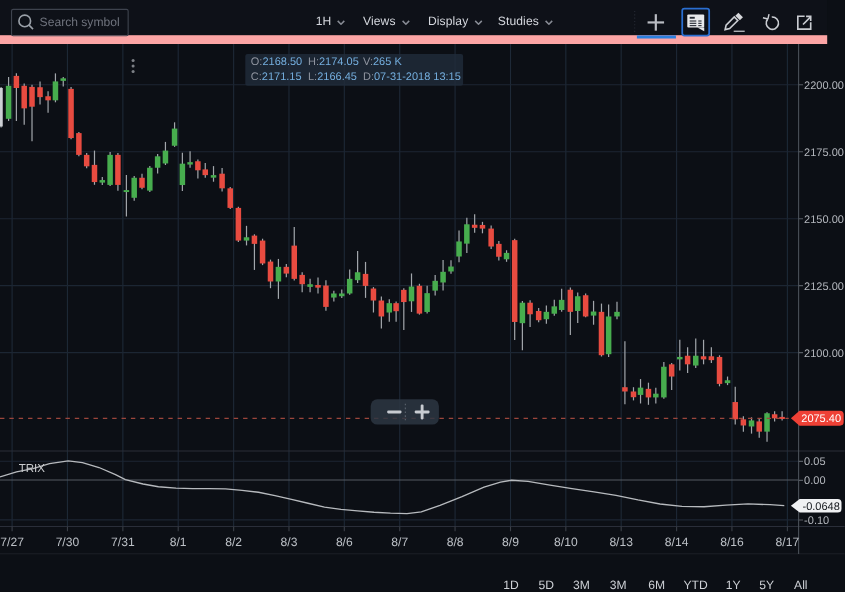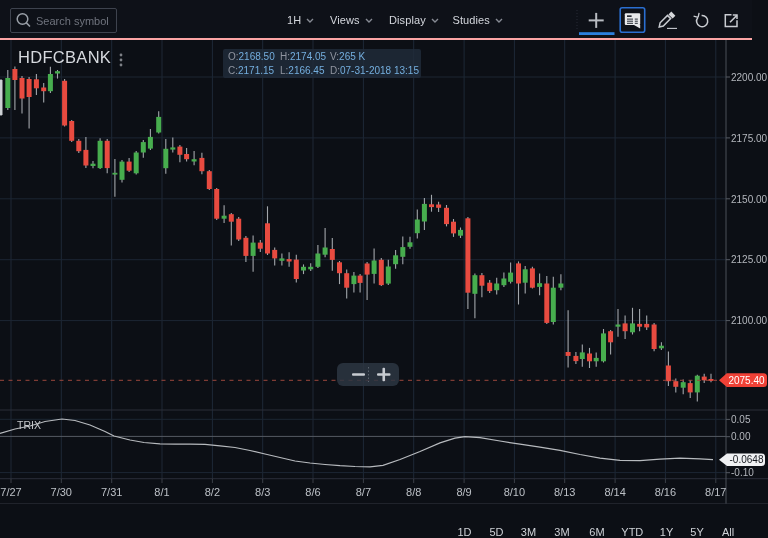--- a/index.html
+++ b/index.html
@@ -1,17 +1,17 @@
 <!DOCTYPE html>
 <html><head><meta charset="utf-8">
 <style>
 *{margin:0;padding:0;box-sizing:border-box}
 html,body{width:768px;height:538px;overflow:hidden;background:#0c0f15;font-family:"Liberation Sans",sans-serif}
 #page{position:relative;width:768px;height:538px}
-#toolbar{position:absolute;left:0;top:0;width:752px;height:40px;background:#0e1118;border-bottom:2px solid #fca5a5}
+#toolbar{position:absolute;left:0;top:0;width:752px;height:40px;background:#0e1118;border-bottom:8px solid #fca5a5}
 #search{position:absolute;left:10px;top:8px;width:107px;height:25px;border:1px solid #3e434e;border-radius:2px;display:flex;align-items:center}
 #search span{color:#6f737d;font-size:11px;margin-left:3px;white-space:nowrap}
 .dd{position:absolute;top:0;height:40px;display:flex;align-items:center;color:#d4d7dd;font-size:11px;font-weight:normal;letter-spacing:0.1px}
 .dd svg{margin-left:5px}
 #chart{position:absolute;left:0;top:0}
 #title{position:absolute;left:18px;top:48px;color:#d6d9de;font-size:16.5px;letter-spacing:0.3px}
 #dots{position:absolute;left:119px;top:52px;width:4px}
 #info{position:absolute;left:223px;top:48.5px;width:197.5px;height:29.5px;background:rgba(33,44,59,0.8);border-radius:2px;font-size:10px}
 .irow{position:absolute;left:0;width:100%;height:14.5px;line-height:14.5px}
 .il{color:#9095a0}.iv{color:#74aede}
@@ -301,21 +301,20 @@
 <text x="564.7" y="496" text-anchor="middle" class="dx">8/13</text>
 <text x="615.1" y="496" text-anchor="middle" class="dx">8/14</text>
 <text x="665.4" y="496" text-anchor="middle" class="dx">8/16</text>
 <text x="715.8" y="496" text-anchor="middle" class="dx">8/17</text>
 <path d="M719 380.3 L726.8 373.3 H763.5 Q767 373.3 767 376.8 V383.5 Q767 387 763.5 387 H726.8 Z" fill="#ef4136"></path>
 <text x="746.5" y="384" text-anchor="middle" style="font:10px &quot;Liberation Sans&quot;,sans-serif;fill:#fff">2075.40</text>
 <path d="M719 459.8 L727 453.6 H761.5 Q765 453.6 765 457.1 V462.5 Q765 466 761.5 466 H727 Z" fill="#f0f1f3"></path>
 <text x="746.5" y="463.3" text-anchor="middle" style="font:10px &quot;Liberation Sans&quot;,sans-serif;fill:#15181e">-0.0648</text>
 <text x="17" y="429" style="font:10.5px &quot;Liberation Sans&quot;,sans-serif;fill:#c8cacd">TRIX</text>
 </svg>
-<div id="title">HDFCBANK</div>
 <svg id="dots" width="4" height="16">
       <circle cx="2" cy="3" r="1.4" fill="#7d8086"></circle>
       <circle cx="2" cy="8" r="1.4" fill="#7d8086"></circle>
       <circle cx="2" cy="13" r="1.4" fill="#7d8086"></circle>
     </svg>
 <div id="info">
  <div class="irow" style="top:1px">
   <span class="c1"><span class="il">O:</span><span class="iv">2168.50</span></span>
   <span class="c2"><span class="il">H:</span><span class="iv">2174.05</span></span>
   <span class="c3"><span class="il">V:</span><span class="iv">265 K</span></span>

